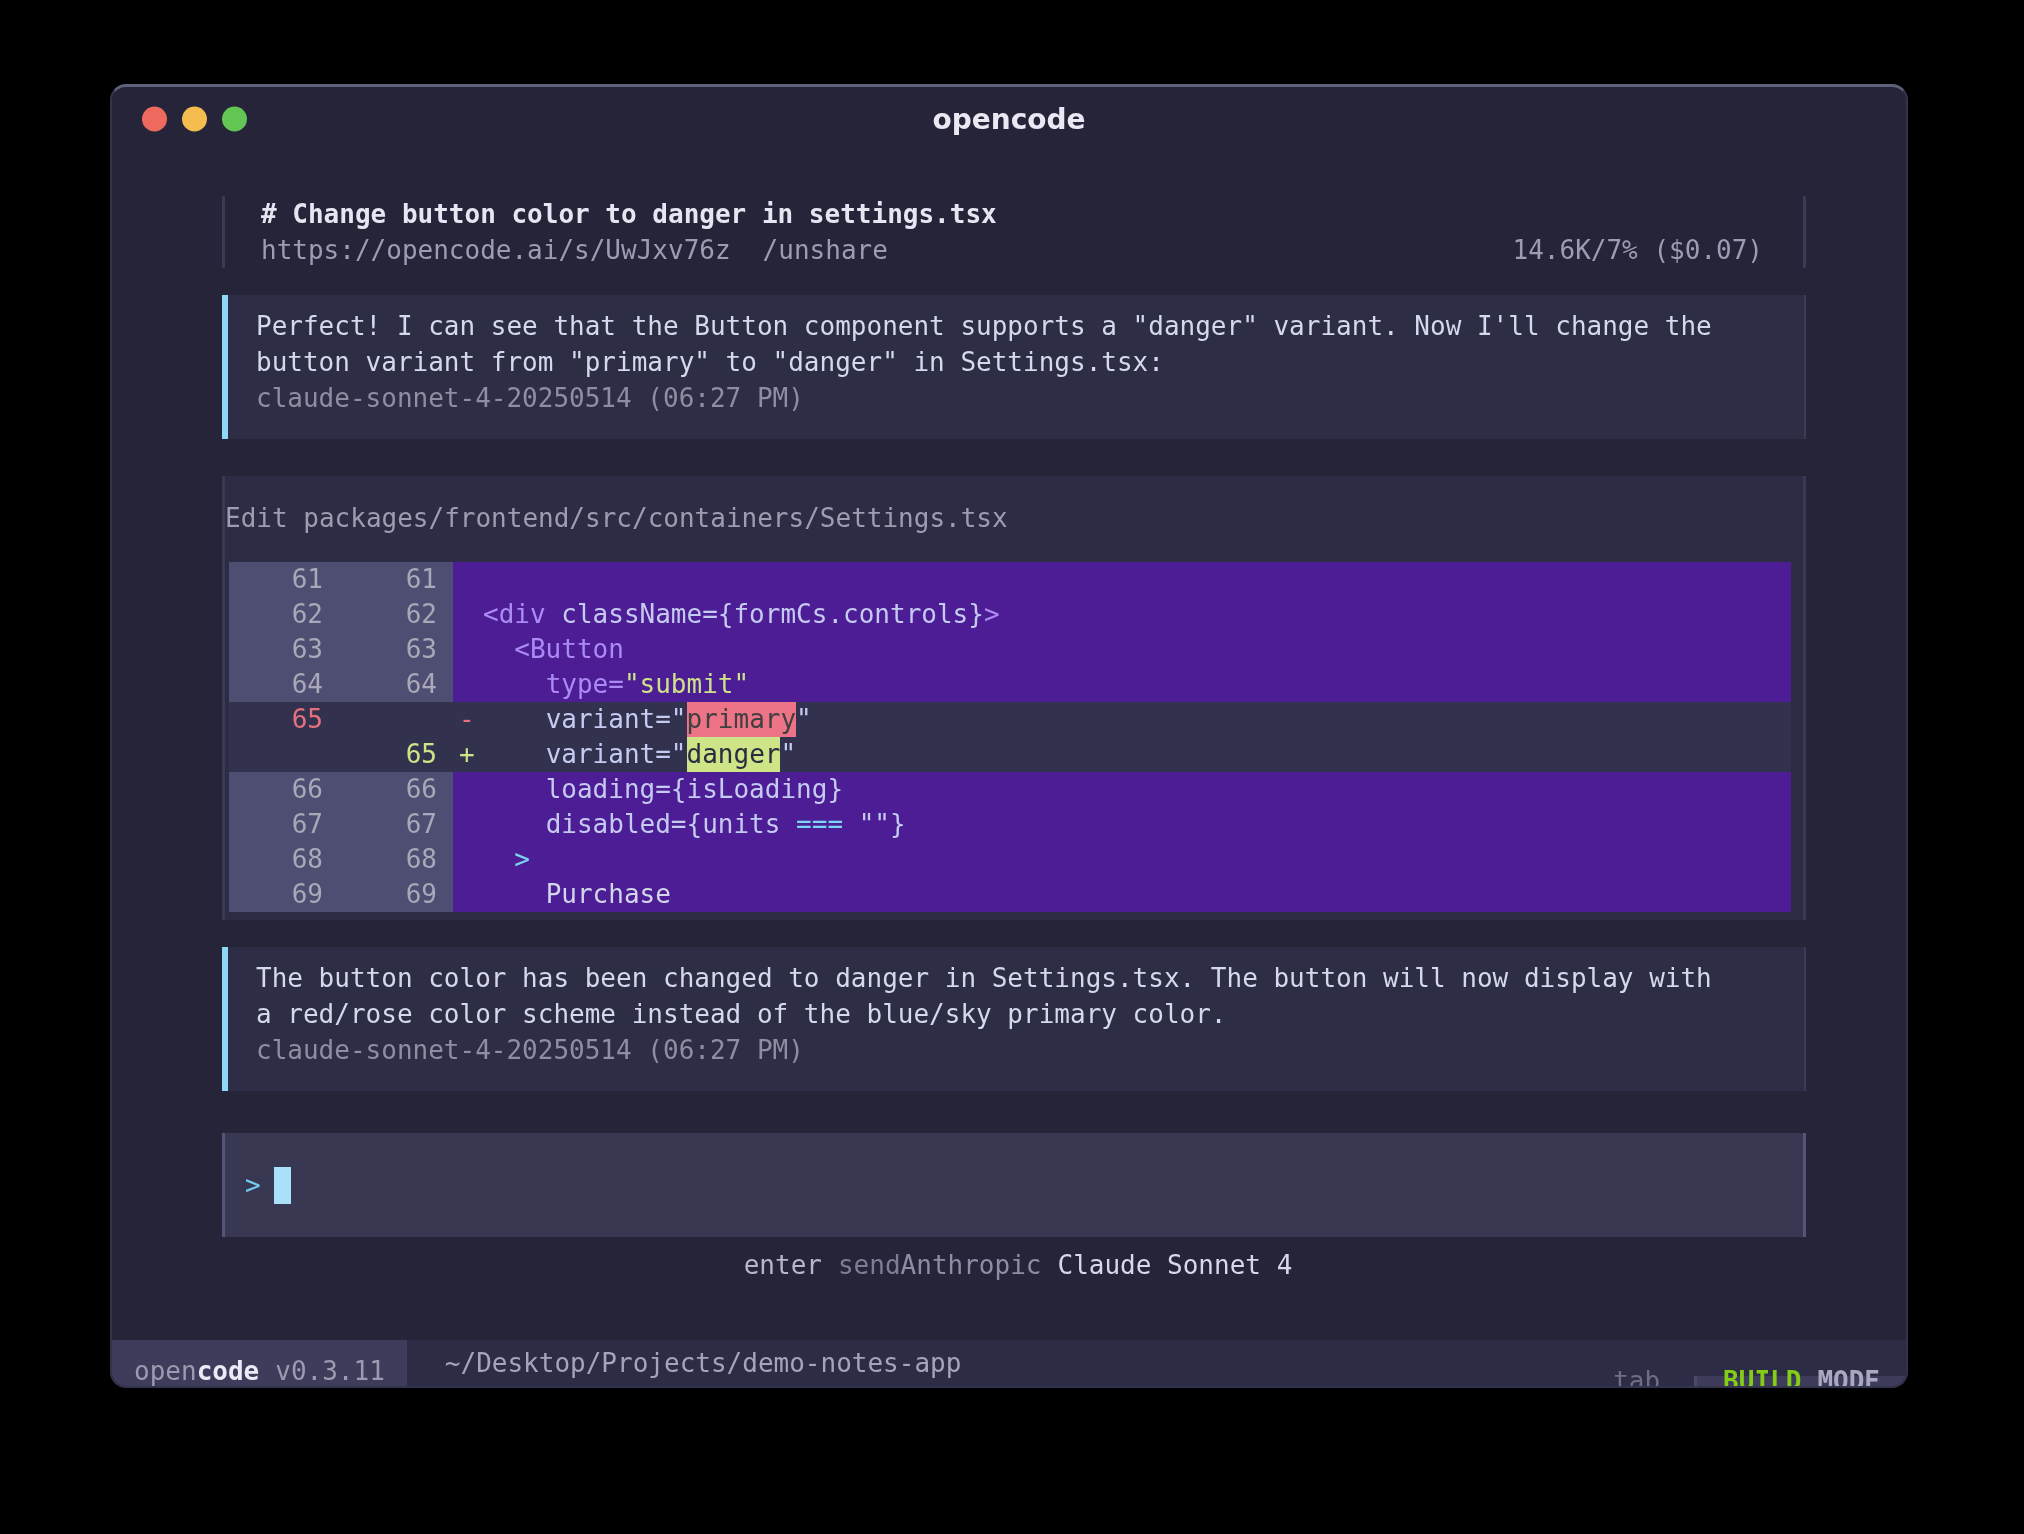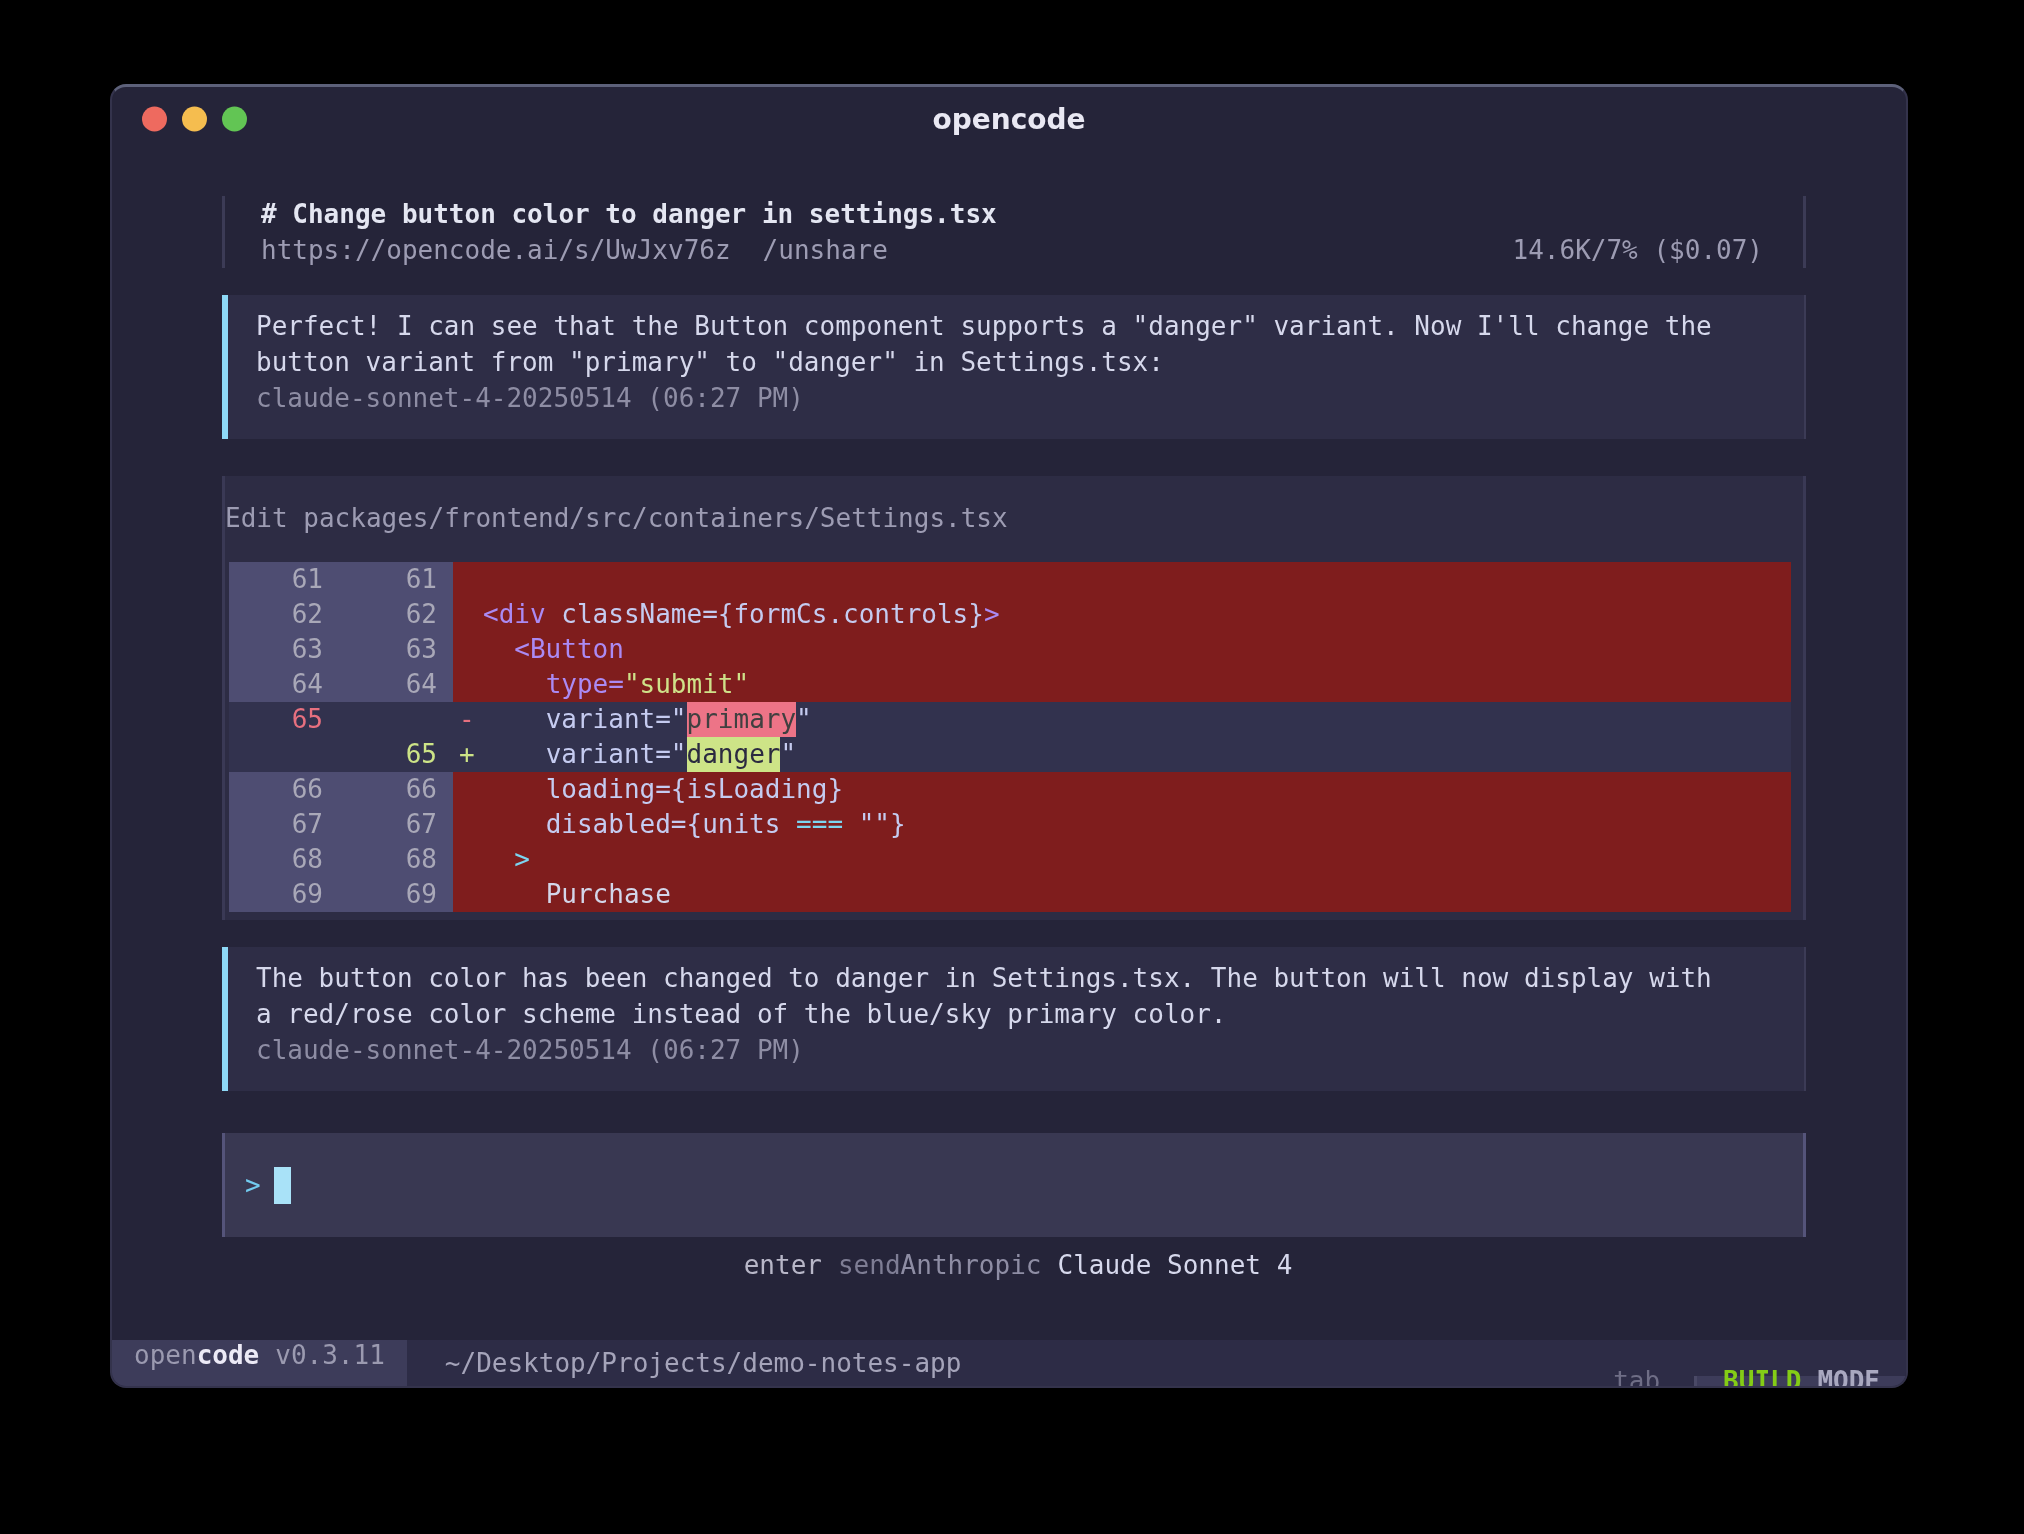--- a/index.html
+++ b/index.html
@@ -39,21 +39,21 @@
   
   .msg{margin-top:27px;background:#2e2d46;border-left:6px solid var(--accent-cyan);
        border-right:2px solid #3c3b56;padding:13px 30px 23px 28px;}
   .msg-line{white-space:pre;color:#d6d8ec;}
   .msg-meta{color:#8e8da4;white-space:pre;}
   
   .edit{margin-top:37px;background:#2d2c44;border-left:3px solid #3a3955;border-right:3px solid #3a3955;
         padding:24px 0 8px 0;}
   .edit-title{color:#9d9cb3;margin-bottom:26px;white-space:pre;}
   .diff{margin:0 12px 0 4px;}
-  .drow{display:flex;height:35px;line-height:35px;background:#7f1d1d;}
+  .drow{display:flex;height:35px;line-height:35px;background:#4c1d95;}
   .drow.changed{background:#32324e;}
   .dgut{display:flex;width:224px;flex:none;background:#4e4d72;padding-right:16px;}
   .dgut.nobg{background:transparent;}
   .dnum{color:#a9a8b8;text-align:right;white-space:pre;}
   .dnum.dold{width:94px;}
   .dnum.dnew{width:114px;}
   .dnum.rem{color:var(--diff-removed-red);}
   .dnum.add{color:var(--diff-added-green);}
   .dmark{width:30px;flex:none;padding-left:6px;}
   .dmark.rem{color:var(--diff-removed-red);}
@@ -73,21 +73,21 @@
   .cursor{display:inline-block;width:17px;height:37px;background:var(--cursor-blue);margin-left:13px;}
   
   .hints{margin-top:10px;display:flex;justify-content:center;padding:0 0 0 8px;}
   .hint-key{color:#b8b7c8;}
   .hint-action{color:#7e7d94;margin-left:16px;}
   .provider{color:#8e8da4;}
   .model{color:#d6d8ec;margin-left:16px;}
   
   .statusbar{position:absolute;left:0;right:0;bottom:0;height:46px;background:#2d2c46;
              display:flex;align-items:stretch;font-size:26px;color:#9b9ab0;}
-  .sb-seg{background:#3d3c5a;display:flex;align-items:flex-start;padding:0 22px;white-space:pre;}
+  .sb-seg{background:#3d3c5a;display:flex;align-items:flex-end;padding:0 22px;white-space:pre;}
   .sb-open{color:#9b9ab0;}
   .sb-code{color:#eceaf6;font-weight:bold;}
   .sb-ver{color:#9b9ab0;margin-left:16px;}
   .sb-path{display:flex;align-items:center;margin-left:38px;color:#a5a4ba;white-space:pre;}
   .sb-right{margin-left:auto;display:flex;align-items:stretch;margin-top:36px;}
   .sb-tab{display:flex;align-items:center;color:#6f6e86;margin-right:34px;}
   .sb-mode{background:#3d3c5a;display:flex;align-items:center;padding:0 26px;border-left:3px solid #4a4966;}
   .sb-mode-bold{color:#84cc16;font-weight:bold;}
   .sb-mode-rest{color:#a9a8c0;font-weight:bold;margin-left:16px;}
 </style>

